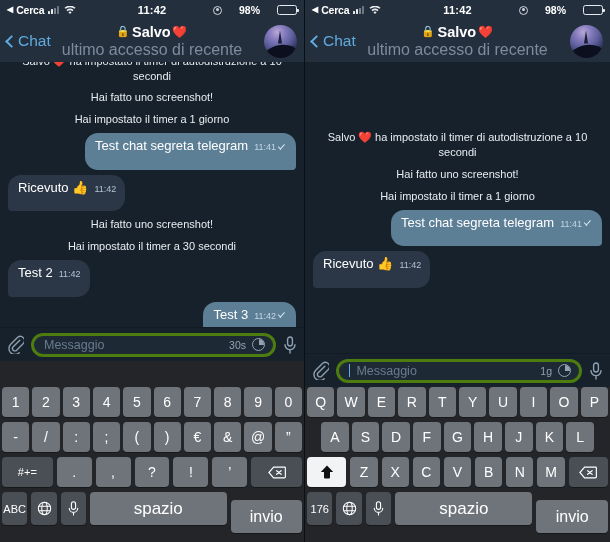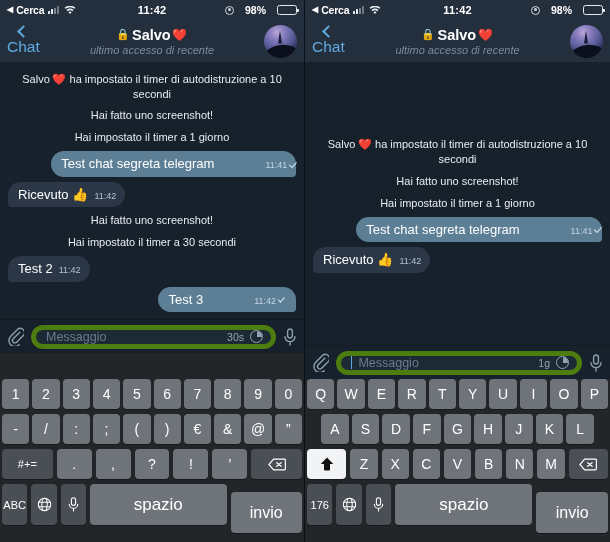--- a/index.html
+++ b/index.html
@@ -24,75 +24,75 @@
   .sb-carrier { font-size: 10.5px; letter-spacing: -0.2px; }
   .sig { display: inline-flex; align-items: flex-end; gap: 1px; height: 8px; margin-left: 1px; }
   .sig i { display: block; width: 2px; background: #8e99a6; border-radius: 0.5px; }
   .sig i:nth-child(1){height:3px;background:#e8ecf0}
   .sig i:nth-child(2){height:5px;background:#e8ecf0}
   .sig i:nth-child(3){height:6.5px;background:#7d8792}
   .sig i:nth-child(4){height:8px;background:#6d7682}
   .wifi { width: 12px; height: 9px; position: relative; margin-left: 2px; }
   .wifi svg { display:block; }
   .sb-time { position: absolute; left: 0; right: 0; text-align: center; font-size: 11px; font-weight: bold; letter-spacing: 0.2px; }
-  .sb-right { margin-left: auto; display: flex; align-items: center; gap: 11px; position: relative; z-index: 2; }
+  .sb-right { margin-left: auto; display: flex; align-items: center; gap: 17px; position: relative; z-index: 2; }
   .loc-ico { width: 9px; height: 9px; border: 1.2px solid #cfd6de; border-radius: 50%; position: relative; }
   .loc-ico::after { content:""; position:absolute; left:2.4px; top:1.6px; width:3px; height:3px; background:#cfd6de; border-radius:50%;}
   .sb-batt-txt { font-size: 10.5px; }
   .batt { width: 20px; height: 9.5px; border: 1px solid #e6eaee; border-radius: 2.5px; position: relative; padding: 1px; }
   .batt::after { content: ""; position: absolute; right: -3px; top: 2.6px; width: 1.6px; height: 3.4px; background: #e6eaee; border-radius: 0 1px 1px 0; }
   .batt .fill { height: 100%; background: #ffffff; border-radius: 1px; }
 
   
   .header {
     height: 42px; background: #242f3d; display: flex; align-items: center;
     padding: 0 7px; flex: 0 0 42px; position: relative;
   }
-  .back-btn { display: flex; align-items: center; color: #5eabe0; gap: 2px; cursor: pointer; flex-direction: column; }
+  .back-btn { display: flex; align-items: center; color: #5eabe0; gap: 2px; cursor: pointer; }
   .chev { width: 9px; height: 9px; border-left: 2.4px solid #5eabe0; border-bottom: 2.4px solid #5eabe0; transform: rotate(45deg); }
   .back-label { font-size: 15.5px; color: #5eabe0; }
   .htitle { position: absolute; left: 0; right: 0; text-align: center; pointer-events: none; }
   .htitle .line1 { font-size: 14.5px; font-weight: bold; color: #fff; display: flex; align-items: center; justify-content: center; gap: 2px; }
   .lock { font-size: 11px; color: #9bd36a; }
   .heart { font-size: 12px; }
-  .htitle .line2 { font-size: 11px; color: #7d8b9c; margin-top: 1px; font-style: italic; }
+  .htitle .line2 { font-size: 16px; color: #7d8b9c; margin-top: 1px; }
   .avatar {
     width: 33px; height: 33px; border-radius: 50%; margin-left: auto; position: relative; z-index: 2;
     background: radial-gradient(circle at 40% 22%, #b9a8d6 0%, #8a7fc0 22%, #5d5f9c 48%, #2f3660 72%, #161a33 100%);
     overflow: hidden; flex: 0 0 33px; cursor: pointer;
   }
   .avatar::before { content:""; position:absolute; left:-4px; bottom:-3px; width:42px; height:16px; background:#0c0f1d; border-radius:50% 50% 0 0 / 100% 100% 0 0; transform: rotate(-7deg); }
   .avatar::after { content:""; position:absolute; left:14px; top:6px; width:4px; height:13px; background:#1a1e36; clip-path: polygon(50% 0, 100% 100%, 0 100%); }
 
   
   .chat { flex: 1 1 auto; background: #17212b; padding: 4px 8px 2px; display: flex; flex-direction: column; justify-content: center; gap: 5px; overflow: hidden; }
   .service { text-align: center; font-size: 11px; color: #e7ecf2; padding: 1px 0; line-height: 1.35; }
   .service.date { font-weight: bold; font-size: 10.5px; }
 
   .row { display: flex; }
   .row.out { justify-content: flex-end; }
   .row.in { justify-content: flex-start; }
   .bubble {
-    max-width: 85%; border-radius: 13px; padding: 5px 9px 5px 10px;
+    max-width: 85%; border-radius: 13px; padding: 5px 9px 16px 10px;
     display: flex; align-items: baseline; gap: 6px; font-size: 13px; color: #ffffff; line-height: 1.2;
   }
   .bubble.in { background: #2b3747; border-bottom-left-radius: 4px; }
   .bubble.out { background: #5d7f96; border-bottom-right-radius: 4px; }
   .btext { white-space: nowrap; }
   .bmeta { font-size: 9px; color: #b3c3d1; display: flex; align-items: center; gap: 2px; flex: 0 0 auto; }
-  .bubble.out .bmeta { color: #c3d6e4; margin-left: 45px; }
+  .bubble.out .bmeta { color: #c3d6e4; }
   .tick { width: 9px; height: 6px; position: relative; display: inline-block; }
   .tick::before { content:""; position:absolute; left:0; top:1px; width:4px; height:1.4px; background:#d5e5f0; transform: rotate(45deg); transform-origin: left center;}
   .tick::after { content:""; position:absolute; left:2.4px; top:4.2px; width:7px; height:1.4px; background:#d5e5f0; transform: rotate(-48deg); transform-origin: left center;}
 
   
   .inputbar { flex: 0 0 34px; height: 34px; background: #17212b; border-top: 1px solid #101b23; display: flex; align-items: center; padding: 0 7px; gap: 7px; }
   .clip { width: 17px; height: 19px; flex: 0 0 17px; }
   .field {
-    flex: 1 1 auto; height: 24px; background: #1d2a36; border: 5px solid #4d7c0f; border-radius: 12px;
+    flex: 1 1 auto; height: 24px; background: #1d2a36; border: 3px solid #4d7c0f; border-radius: 12px;
     display: flex; align-items: center; padding: 0 8px 0 10px; gap: 6px; position: relative;
   }
   .caret { width: 1.4px; height: 13px; background: #5eabe0; flex: 0 0 1.4px; }
   .placeholder { flex: 1 1 auto; color: #6b7c8d; font-size: 12.5px; }
   .timer-label { font-size: 10.5px; color: #93a3b2; }
   .timer-ico { width: 13px; height: 13px; border: 1.3px solid #93a3b2; border-radius: 50%; position: relative; flex: 0 0 13px; overflow: hidden; }
   .timer-ico::after { content:""; position:absolute; right:0; top:0; width:50%; height:50%; background:#93a3b2; }
   .mic { width: 14px; height: 18px; flex: 0 0 14px; }
 
   
@@ -106,21 +106,21 @@
     display: flex; align-items: center; justify-content: center;
     height: 30px; flex: 1 1 0; box-shadow: 0 1px 0 rgba(0,0,0,0.35); cursor: pointer; user-select: none;
   }
   .key.dark { background: #4a4e55; font-size: 11px; }
   .key.light { background: #f2f3f5; color: #1a1a1a; }
   .key.space { flex: 4.2 1 0; font-size: 17px; text-align: center; }
   .key.enter { flex: 2.2 1 0; font-size: 16px; margin-top: 8px; }
   .key.sym { flex: 1.45 1 0; }
   .krow.r3 { gap: 4px; }
   .krow.r4 { gap: 4px; }
-  .krow.r4 .key { height: 41px; }
+  .krow.r4 .key { height: 33px; }
   .bs-ico { width: 18px; height: 13px; }
   .shift-ico { width: 14px; height: 15px; }
   .globe-ico { width: 15px; height: 15px; }
   .mic2-ico { width: 11px; height: 15px; }
   .key.narrow { flex: 0.78 1 0; }
 </style>
 </head>
 <body>
 
 <div class="screens">

